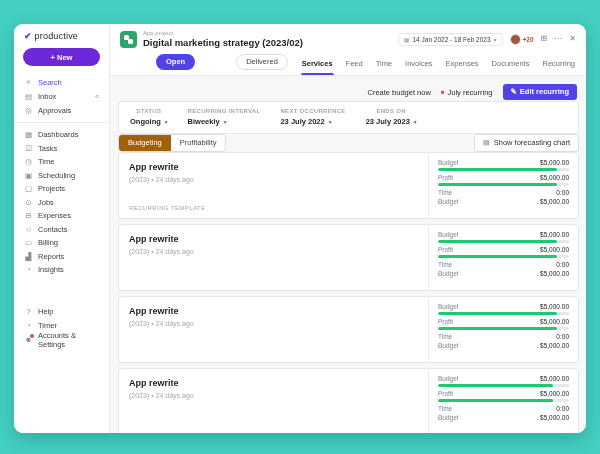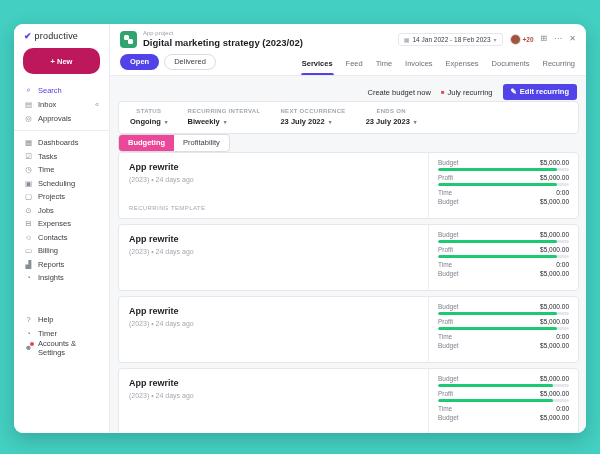--- a/index.html
+++ b/index.html
@@ -9,22 +9,22 @@
   .window { position:absolute; left:14px; top:24px; width:572px; height:409px;
     background:#fff; border-radius:9px; box-shadow:0 6px 18px rgba(0,40,40,.22);
     display:flex; overflow:hidden; }
 
   
   .sidebar { width:96px; flex:none; border-right:1px solid #ececf0; display:flex;
     flex-direction:column; padding:7px 0 8px; background:#fff; }
   .logo { display:flex; align-items:center; gap:3px; padding:0 10px; margin-bottom:7px; }
   .logo-mark { color:#5243E8; font-size:9px; font-weight:bold; }
   .logo-text { font-size:9px; font-weight:normal; color:#1e1e24; letter-spacing:.2px; }
-  .new-btn { margin:0 9px 9px; background:#be185d; color:#fff; font-size:7.5px; font-weight:bold;
-    border:none; border-radius:10px; height:26px; display:flex; align-items:center; justify-content:center; cursor:pointer; }
+  .new-btn { margin:0 9px 9px; background:#6d28d9; color:#fff; font-size:7.5px; font-weight:bold;
+    border:none; border-radius:10px; height:18px; display:flex; align-items:center; justify-content:center; cursor:pointer; }
   .nav { display:flex; flex-direction:column; }
   .nav-item { display:flex; align-items:center; gap:5px; padding:0 10px; height:14px; flex:none;
     font-size:7.5px; color:#3c4047; cursor:pointer; }
   .nav-item .glyph { width:9px; flex:none; font-size:7.5px; color:#878d97; text-align:center; }
   .nav-item.active { color:#5243E8; }
   .nav-item.active .glyph { color:#5243E8; }
   .nav-item .mini-badge { margin-left:auto; font-size:7px; color:#9aa0ae; }
   .side-divider { height:1px; background:#ececf0; margin:5px 0 5px; }
   .nav-main .nav-item { height:13.5px; }
   .nav-bottom { margin-top:28px; }
@@ -46,21 +46,21 @@
   .date-chip { display:flex; align-items:center; gap:3px; font-size:6.5px; border:1px solid #e6e7eb;
     border-radius:3px; padding:2px 5px; cursor:pointer; color:#3c4047; }
   .date-chip .cal, .date-chip .caret { color:#9aa0a8; font-size:6px; }
   .avatar-group { display:flex; align-items:center; gap:2px; cursor:pointer; }
   .avatar { width:11px; height:11px; border-radius:50%; background:#A2543F; border:1px solid #e6e7eb; }
   .avatar-more { font-size:6.5px; color:#b5483f; font-weight:bold; }
   .hicon { font-size:8px; color:#7c828c; cursor:pointer; line-height:1; }
 
   .pills-row { display:flex; align-items:flex-end; padding:3px 10px 0; border-bottom:1px solid #ececf0; }
   .pill { font-size:7.5px; padding:2px 9px 3px; border-radius:9px; margin-right:5px; margin-bottom:5px; cursor:pointer;
-    border:1px solid transparent; color:#3c4047; }
+    border:1px solid transparent; color:#3c4047;margin-left:36px; }
   .pill.active { background:#5243E8; color:#fff; font-weight:bold; }
   .pill:not(.active) { border-color:#dcdce2; background:#fff; }
   .tabs { margin-left:auto; display:flex; gap:11px; }
   .tab { font-size:7.5px; color:#6a7079; padding:4px 1px 7px; position:relative; cursor:pointer; }
   .tab.active { color:#1e1e24; font-weight:bold; }
   .tab.active::after { content:""; position:absolute; left:0; right:0; bottom:0; height:2.5px;
     background:#5243E8; border-radius:2px 2px 0 0; }
 
   .content { flex:1; min-height:0; background:#f6f7f9; padding:5px 7px 0 8px; display:flex;
     flex-direction:column; overflow:hidden; }
@@ -75,21 +75,21 @@
   .filter-card { background:#fff; border:1px solid #e6e7eb; border-radius:4px; display:flex; gap:20px;
     padding:6px 11px 7px;text-align:center; }
   .fgroup { cursor:pointer; }
   .flabel { font-size:6px; font-weight:bold; color:#a3a8b0; letter-spacing:.3px; margin-bottom:3px; }
   .fvalue { font-size:7.5px; font-weight:bold; color:#1e1e24; display:flex; align-items:center; gap:4px; }
   .fvalue .caret { font-size:5.5px; color:#7c828c; }
 
   .toolbar { display:flex; align-items:center; gap:7px; }
   .segmented { display:flex; border:1px solid #dcdce2; border-radius:4px; overflow:hidden; background:#fff; }
   .segment { font-size:7.5px; padding:3px 9px 4px; color:#3c4047; cursor:pointer; }
-  .segment.active { background:#ec4899; color:#fff; font-weight:bold;text-align:center; }
+  .segment.active { background:#a16207; color:#fff; font-weight:normal;text-align:center; }
   .select { display:flex; align-items:center; gap:5px; background:#fff; border:1px solid #dcdce2;
     border-radius:3px; font-size:7.5px; color:#2a2d33; padding:3px 7px 4px; cursor:pointer; }
   .select .caret { font-size:5.5px; color:#7c828c; }
   .forecast-btn { margin-left:auto; display:flex; align-items:center; gap:4px; background:#fff;
     border:1px solid #dcdce2; border-radius:3px; font-size:7.5px; color:#2a2d33; padding:3px 8px 4px; cursor:pointer; }
   .forecast-btn .ficon { color:#7c828c; font-size:7px; }
 
   .cards { flex:1; min-height:0; display:flex; flex-direction:column; gap:5px; overflow:hidden; }
   .card { flex:none; background:#fff; border:1px solid #e6e7eb; border-radius:4px; display:flex;
     height:67px; cursor:pointer; }
@@ -316,20 +316,24 @@
           </div>
         </div>
 
       <div class="toolbar">
         <div class="segmented">
 
             <span class="segment active">Budgeting</span>
 
             <span class="segment">Profitability</span>
           </div>
+        <button class="forecast-btn">
+          <span class="ficon">▤</span>
+          <span>Show forecasting chart</span>
+        </button>
       </div>
 
       <div class="cards">
 
           <div class="card">
             <div class="card-left">
               <div class="card-title">App rewrite</div>
               <div class="card-sub">(2023) • 24 days ago</div>
               <div class="card-tag">RECURRING TEMPLATE</div>
             </div>

